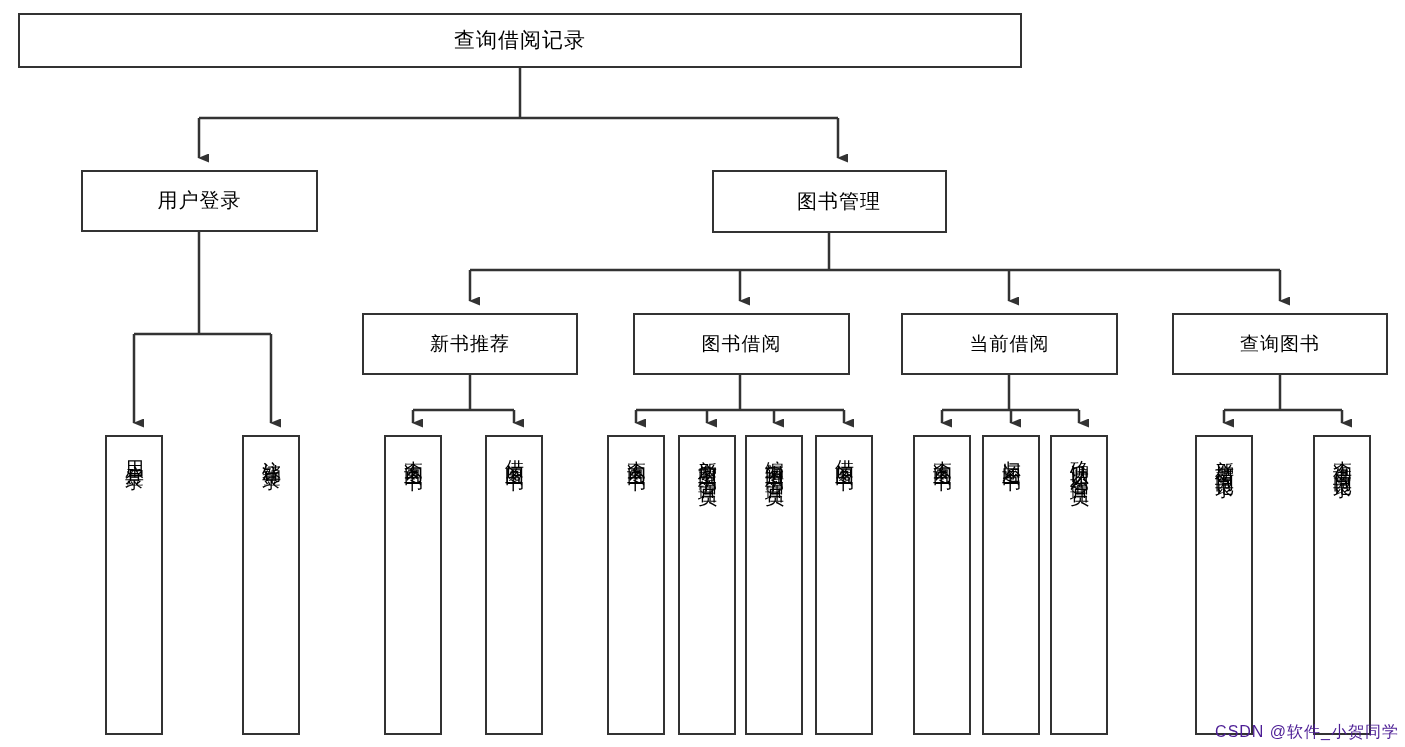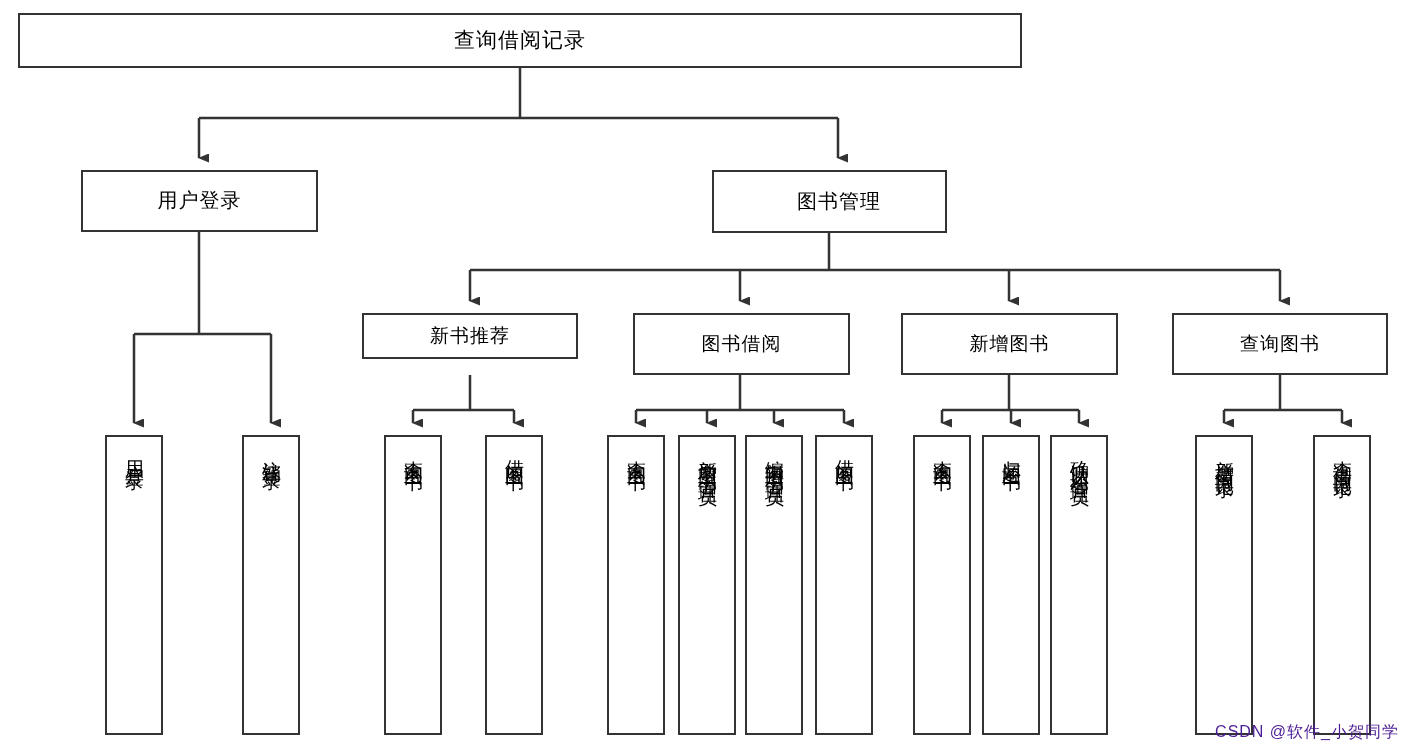--- a/index.html
+++ b/index.html
@@ -81,28 +81,28 @@
     <span class="lbl">查询借阅记录</span>
   </div>
 
   <div class="node lvl2" style="left:81px;top:170px;width:237px;height:62px;">
     <span class="lbl">用户登录</span>
   </div>
   <div class="node lvl2" style="left:712px;top:170px;width:235px;height:63px;padding-left:19px;">
     <span class="lbl">图书管理</span>
   </div>
 
-  <div class="node lvl3" style="left:362px;top:313px;width:216px;height:46px;">
+  <div class="node lvl3" style="left:362px;top:313px;width:216px;height:62px;">
     <span class="lbl">新书推荐</span>
   </div>
   <div class="node lvl3" style="left:633px;top:313px;width:217px;height:62px;">
     <span class="lbl">图书借阅</span>
   </div>
   <div class="node lvl3" style="left:901px;top:313px;width:217px;height:62px;">
-    <span class="lbl">新增图书</span>
+    <span class="lbl">当前借阅</span>
   </div>
   <div class="node lvl3" style="left:1172px;top:313px;width:216px;height:62px;">
     <span class="lbl">查询图书</span>
   </div>
 
   <div class="node leaf" style="left:105px;top:435px;width:58px;height:300px;">
     <span class="lbl">用户登录</span>
   </div>
   <div class="node leaf" style="left:242px;top:435px;width:58px;height:300px;">
     <span class="lbl">注销登录</span>

